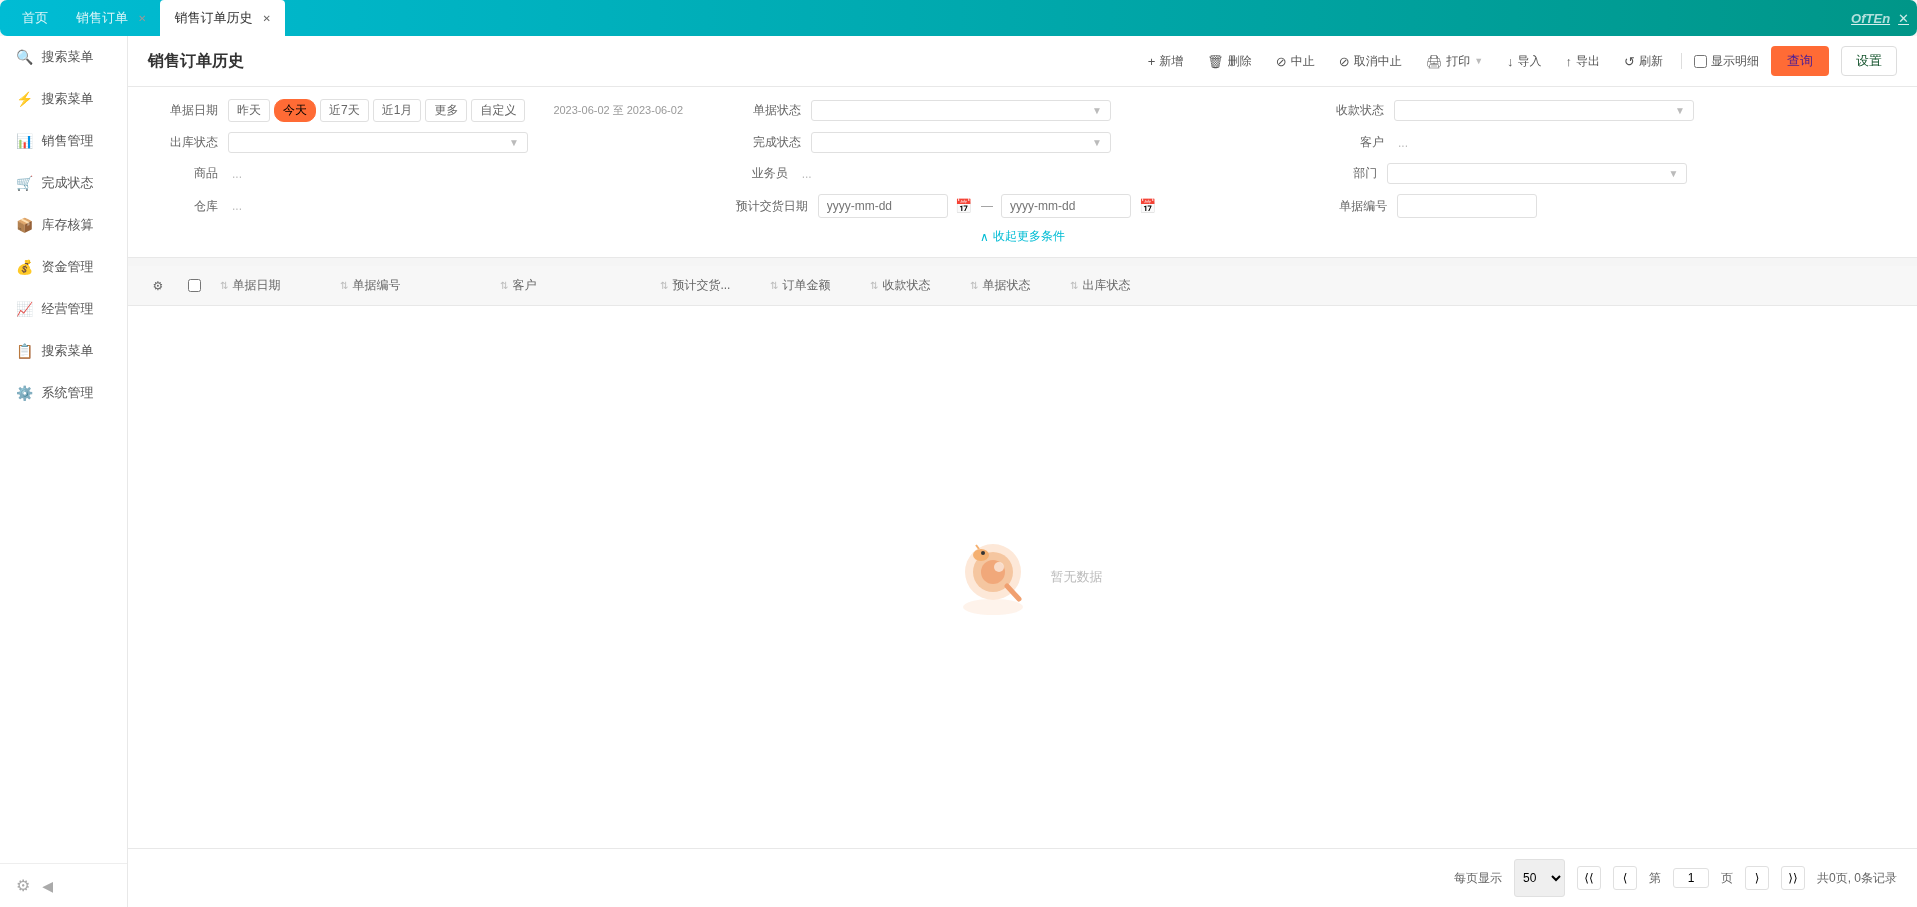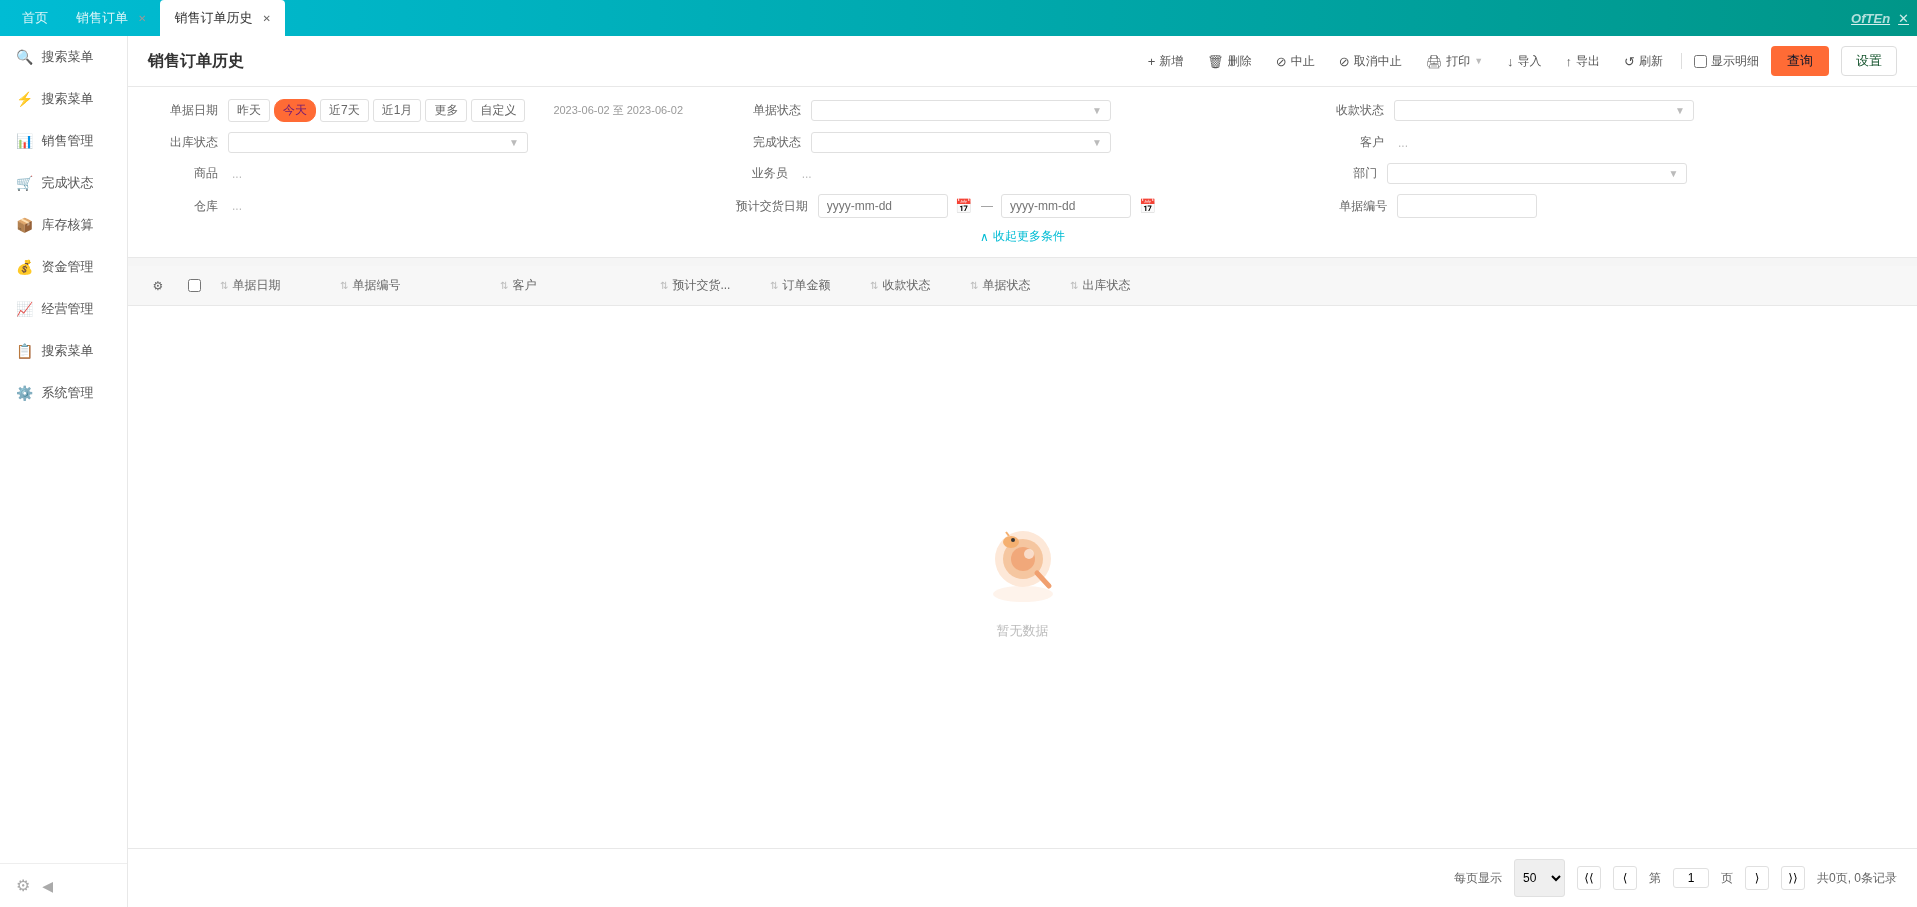--- a/index.html
+++ b/index.html
@@ -6,20 +6,21 @@
     body { font-family: 'Microsoft YaHei', Arial, sans-serif; font-size: 12px; background: #f5f5f5; color: #333; display: flex; flex-direction: column; height: 907px; overflow: hidden; }
 
     
     .top-bar {
       height: 36px;
       background: linear-gradient(90deg, #00bcd4, #009688);
       display: flex;
       align-items: center;
       padding: 0 8px;
       gap: 0;
+      border-radius: 7px;
     }
     .tab-item {
       height: 36px;
       display: flex;
       align-items: center;
       padding: 0 14px;
       color: rgba(255,255,255,0.85);
       cursor: pointer;
       font-size: 13px;
       gap: 6px;
@@ -113,21 +114,21 @@
       align-items: center;
       gap: 4px;
       cursor: pointer;
       color: #555;
       font-size: 12px;
       padding: 4px 6px;
     }
     .toolbar-btn .btn-icon { font-size: 13px; }
     .toolbar-btn-primary {
       background: #ff6b35;
-      color: #0f172a;
+      color: #4c1d95;
       border: none;
       border-radius: 4px;
       padding: 6px 16px;
       cursor: pointer;
       font-size: 13px;
     }
     .toolbar-btn-secondary {
       background: #fff;
       color: #14532d;
       border: 1px solid #ddd;
@@ -174,21 +175,21 @@
       padding: 2px 8px;
       border: 1px solid #e0e0e0;
       border-radius: 3px;
       cursor: pointer;
       font-size: 12px;
       color: #666;
       background: #fff;
     }
     .date-quick-btn.active {
       background: #ff6b35;
-      color: #701a75;
+      color: #000000;
       border-color: #ff6b35;
       border-radius: 10px;
     }
     .filter-select {
       display: flex;
       align-items: center;
       border: 1px solid #e0e0e0;
       border-radius: 3px;
       padding: 4px 8px;
       width: 220px;
@@ -269,21 +270,21 @@
     .th-amount { width: 100px; }
     .th-payment { width: 100px; }
     .th-bill { width: 100px; }
     .th-delivery-status { width: 100px; }
     .th-action { flex: 1; justify-content: flex-end; }
 
     
     .empty-state {
       flex: 1;
       display: flex;
-      flex-direction: column;
+      flex-direction: row;
       align-items: center;
       justify-content: center;
       gap: 8px;
       padding: 40px;
     }
     .empty-icon {
       width: 100px;
       height: 100px;
     }
     .empty-text {

